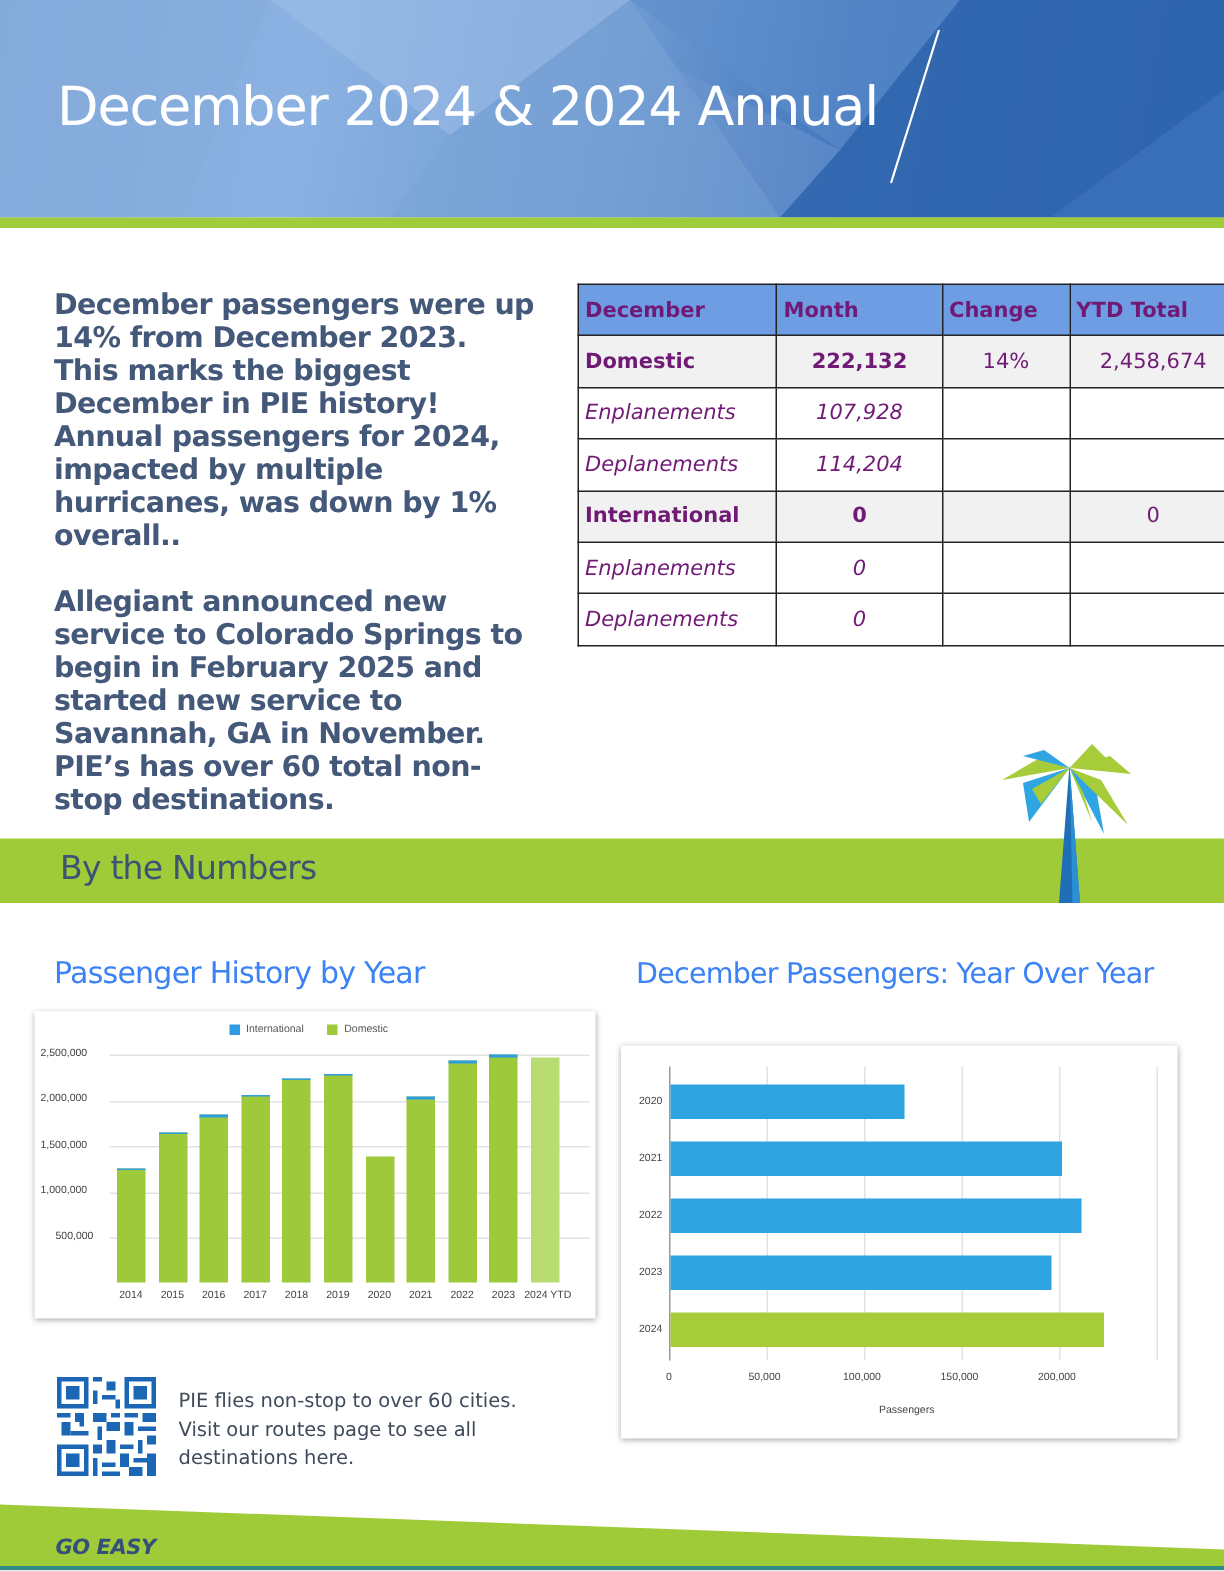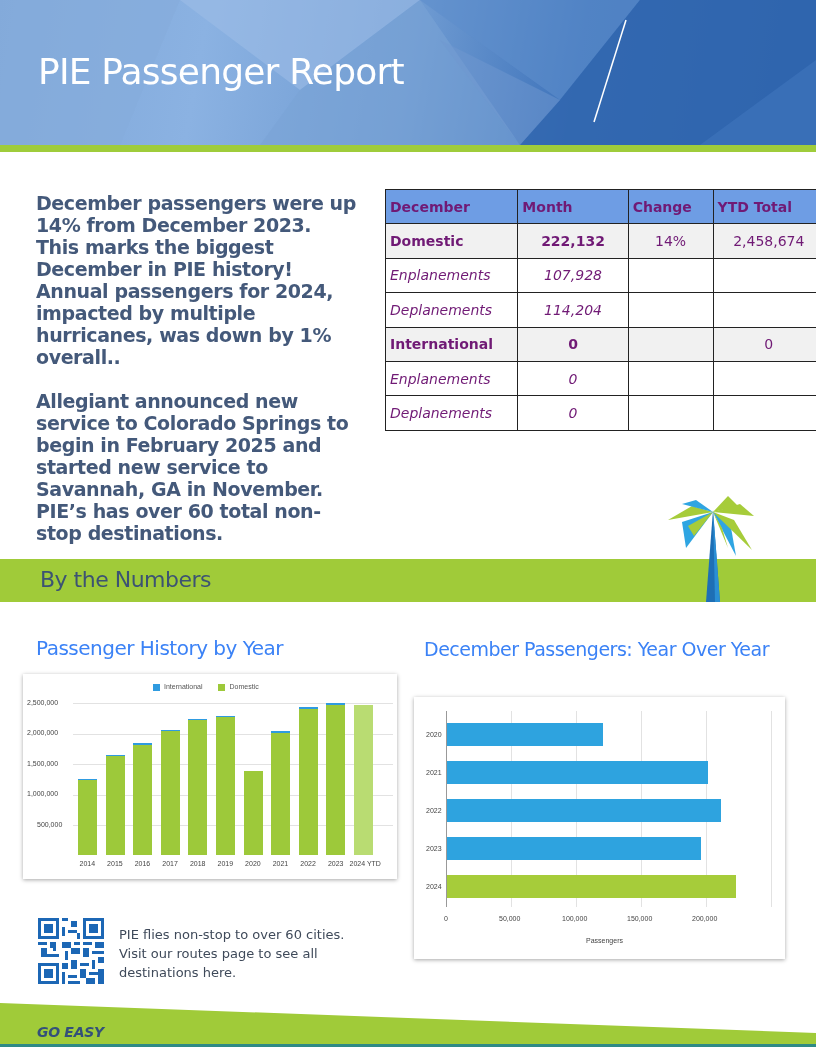--- a/index.html
+++ b/index.html
@@ -68,21 +68,21 @@
   <svg class="facets" width="816" height="145">
     <polygon points="0,0 180,0 120,145 0,145" fill="#86acdc" opacity="0.7"></polygon>
     <polygon points="180,0 420,0 300,90" fill="#9cbde6" opacity="0.6"></polygon>
     <polygon points="300,90 420,0 520,145 260,145" fill="#7aa3d6" opacity="0.6"></polygon>
     <polygon points="420,0 640,0 560,100" fill="#5e8ecb" opacity="0.6"></polygon>
     <polygon points="560,100 640,0 816,0 816,145 520,145" fill="#2f65ae" opacity="0.8"></polygon>
     <polygon points="440,40 560,100 520,145" fill="#6f98cf" opacity="0.5"></polygon>
     <polygon points="700,145 816,60 816,145" fill="#3d73bb" opacity="0.7"></polygon>
   </svg>
   <div class="header-title">
-    <div>PIE Passenger Report</div>
+    <div>December 2024 &amp; 2024 Annual</div>
   </div>
   <svg class="divider-slash" width="40" height="108">
     <line x1="36" y1="2" x2="4" y2="104" stroke="#ffffff" stroke-width="1.5"></line>
   </svg>
 </div>
 <div class="green-rule"></div>
 
 <div class="intro">
   <p>December passengers were up 14% from December 2023.  This marks the biggest December in PIE history! Annual passengers for 2024, impacted by multiple hurricanes, was down by 1% overall..</p>
   <p>Allegiant announced new service to Colorado Springs to begin in February 2025 and started new service to Savannah, GA in November. PIE’s has over 60 total non-stop destinations.</p>

